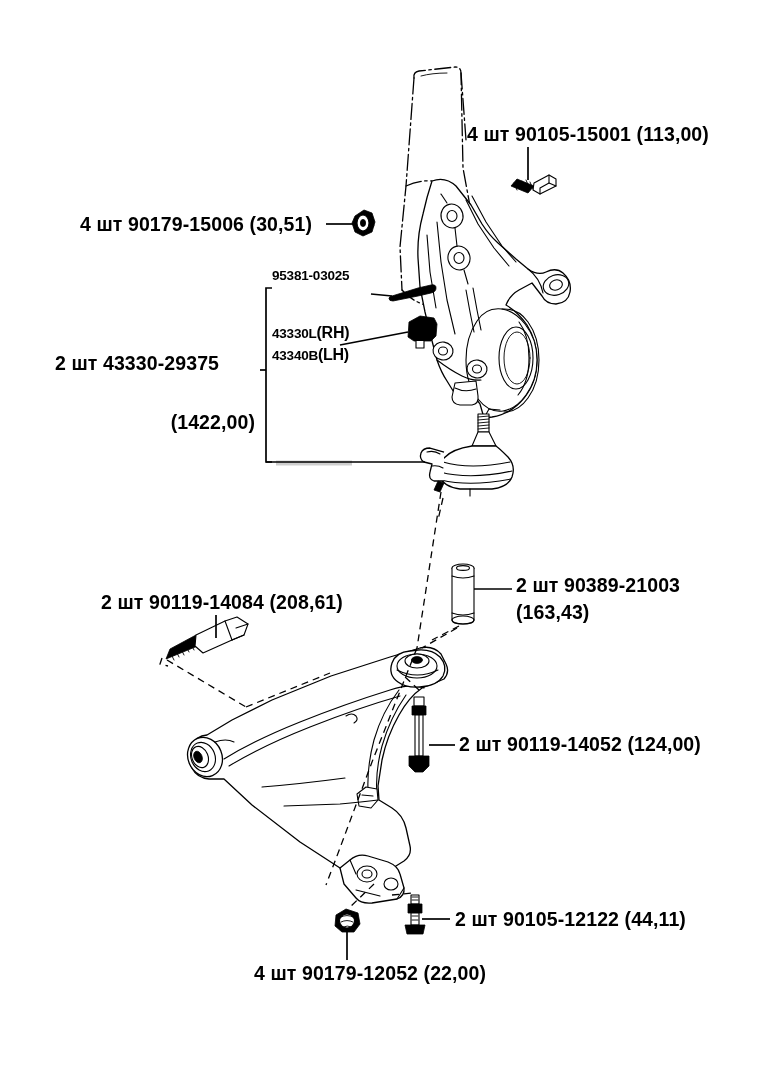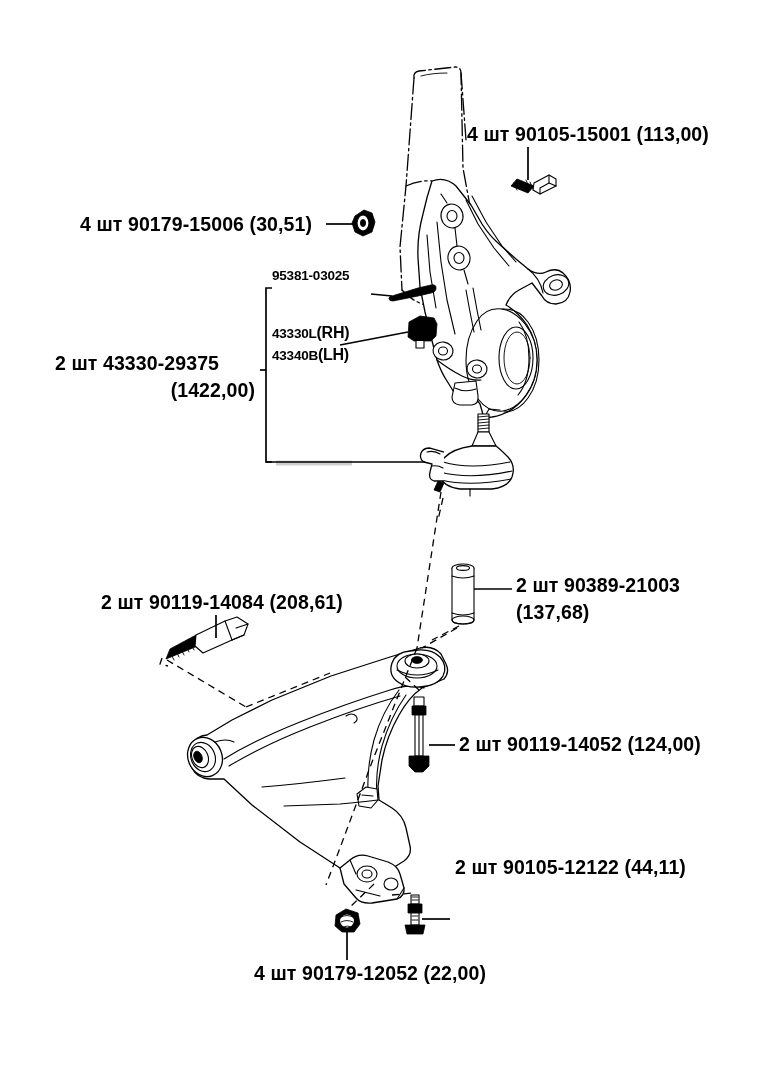--- a/index.html
+++ b/index.html
@@ -16,21 +16,21 @@
     font-family:"Liberation Sans","DejaVu Sans",sans-serif;
     font-weight:bold;
     color:#000;
     white-space:nowrap;
     letter-spacing:0.1px;
     line-height:1.12;
   }
   .lbl-main{font-size:19.5px;}
   .lbl-sm{font-size:13.5px;font-weight:bold;letter-spacing:-0.2px;}
   .lbl-sm .sub{font-size:16px;letter-spacing:-0.3px;}
-  .ralign{text-align:right;}
+  .ralign{text-align:right;margin-top:32px;}
 </style>
 </head>
 <body>
 
 <div id="sheet">
 
   <svg id="artwork" viewBox="0 0 774 1074" xmlns="http://www.w3.org/2000/svg">
     <defs>
       <style>
         .s{fill:none;stroke:#000;stroke-width:1.5;stroke-linejoin:round;stroke-linecap:round;}
@@ -372,23 +372,23 @@
   <div class="lbl lbl-sm" style="left:272px; top:268px;">95381-03025</div>
 
   <div class="lbl lbl-sm" style="left:272px; top:324px;"><span>43330L</span><span class="sub">(RH)</span></div>
 
   <div class="lbl lbl-sm" style="left:272px; top:346px;"><span>43340B</span><span class="sub">(LH)</span></div>
 
   <div class="lbl lbl-main" style="left:55px; top:353px;">2 шт 43330-29375</div>
   <div class="lbl lbl-main ralign" style="left:55px; top:380px; width:200px;">(1422,00)</div>
 
   <div class="lbl lbl-main" style="left:516px; top:575px;">2 шт 90389-21003</div>
-  <div class="lbl lbl-main" style="left:516px; top:602px;">(137,68)</div>
+  <div class="lbl lbl-main" style="left:516px; top:602px;">(163,43)</div>
 
   <div class="lbl lbl-main" style="left:101px; top:592px;">2 шт 90119-14084 (208,61)</div>
 
   <div class="lbl lbl-main" style="left:459px; top:734px;">2 шт 90119-14052 (124,00)</div>
 
-  <div class="lbl lbl-main" style="left:455px; top:857px;">2 шт 90105-12122 (44,11)</div>
+  <div class="lbl lbl-main" style="left:455px; top:909px;">2 шт 90105-12122 (44,11)</div>
 
   <div class="lbl lbl-main" style="left:254px; top:963px;">4 шт 90179-12052 (22,00)</div>
 
 </div>
 
 </body></html>

